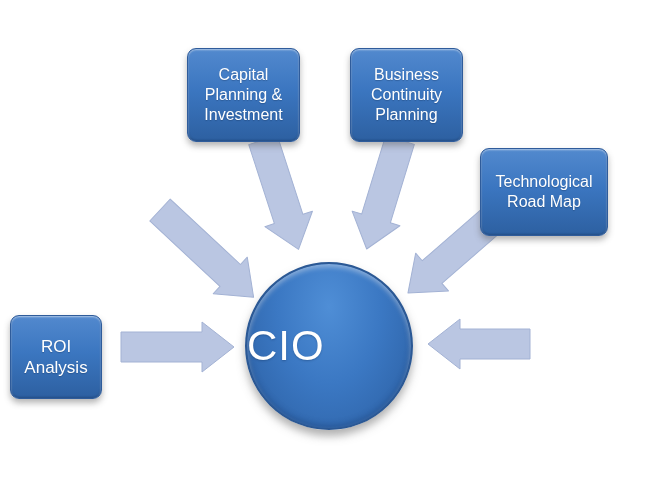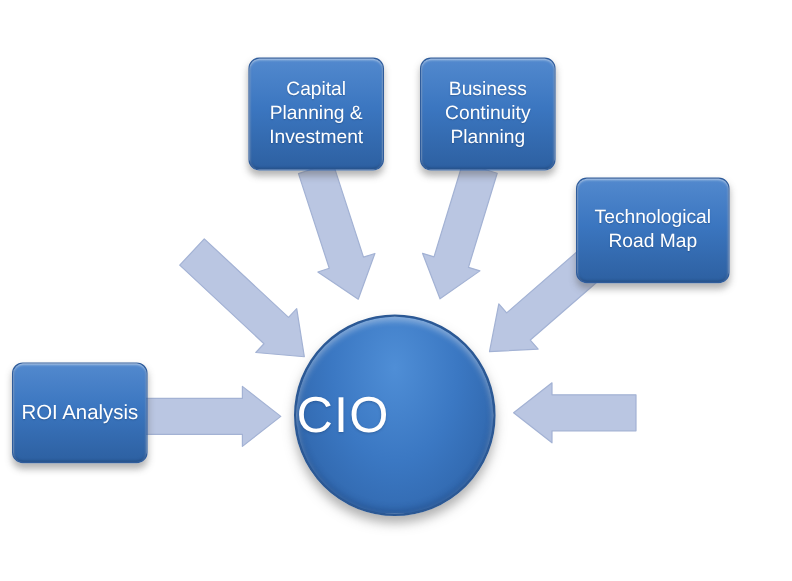--- a/index.html
+++ b/index.html
@@ -133,26 +133,26 @@
       <polygon class="arrow-shape" points="0,10 90,10 90,0 122,25 90,50 90,40 0,40"></polygon>
     </svg>
   </div>
 
   <div class="arrow" style="left:530px;top:319px;width:102px;transform:rotate(180deg);">
     <svg width="102" height="50" viewBox="0 0 102 50">
       <polygon class="arrow-shape" points="0,10 70,10 70,0 102,25 70,50 70,40 0,40"></polygon>
     </svg>
   </div>
 
-  <div class="node node-roi" style="left:10px;top:302px;width:113px;height:84px;">
+  <div class="node node-roi" style="left:10px;top:315px;width:92px;height:84px;">
     <span class="node-label">ROI Analysis</span>
   </div>
 
 
-  <div class="node" style="left:187px;top:48px;width:113px;height:94px;margin-left:20px;">
+  <div class="node" style="left:187px;top:48px;width:113px;height:94px;">
     <span class="node-label">Capital
 Planning &amp;
 Investment</span>
   </div>
 
   <div class="node" style="left:350px;top:48px;width:113px;height:94px;">
     <span class="node-label">Business
 Continuity
 Planning</span>
   </div>

